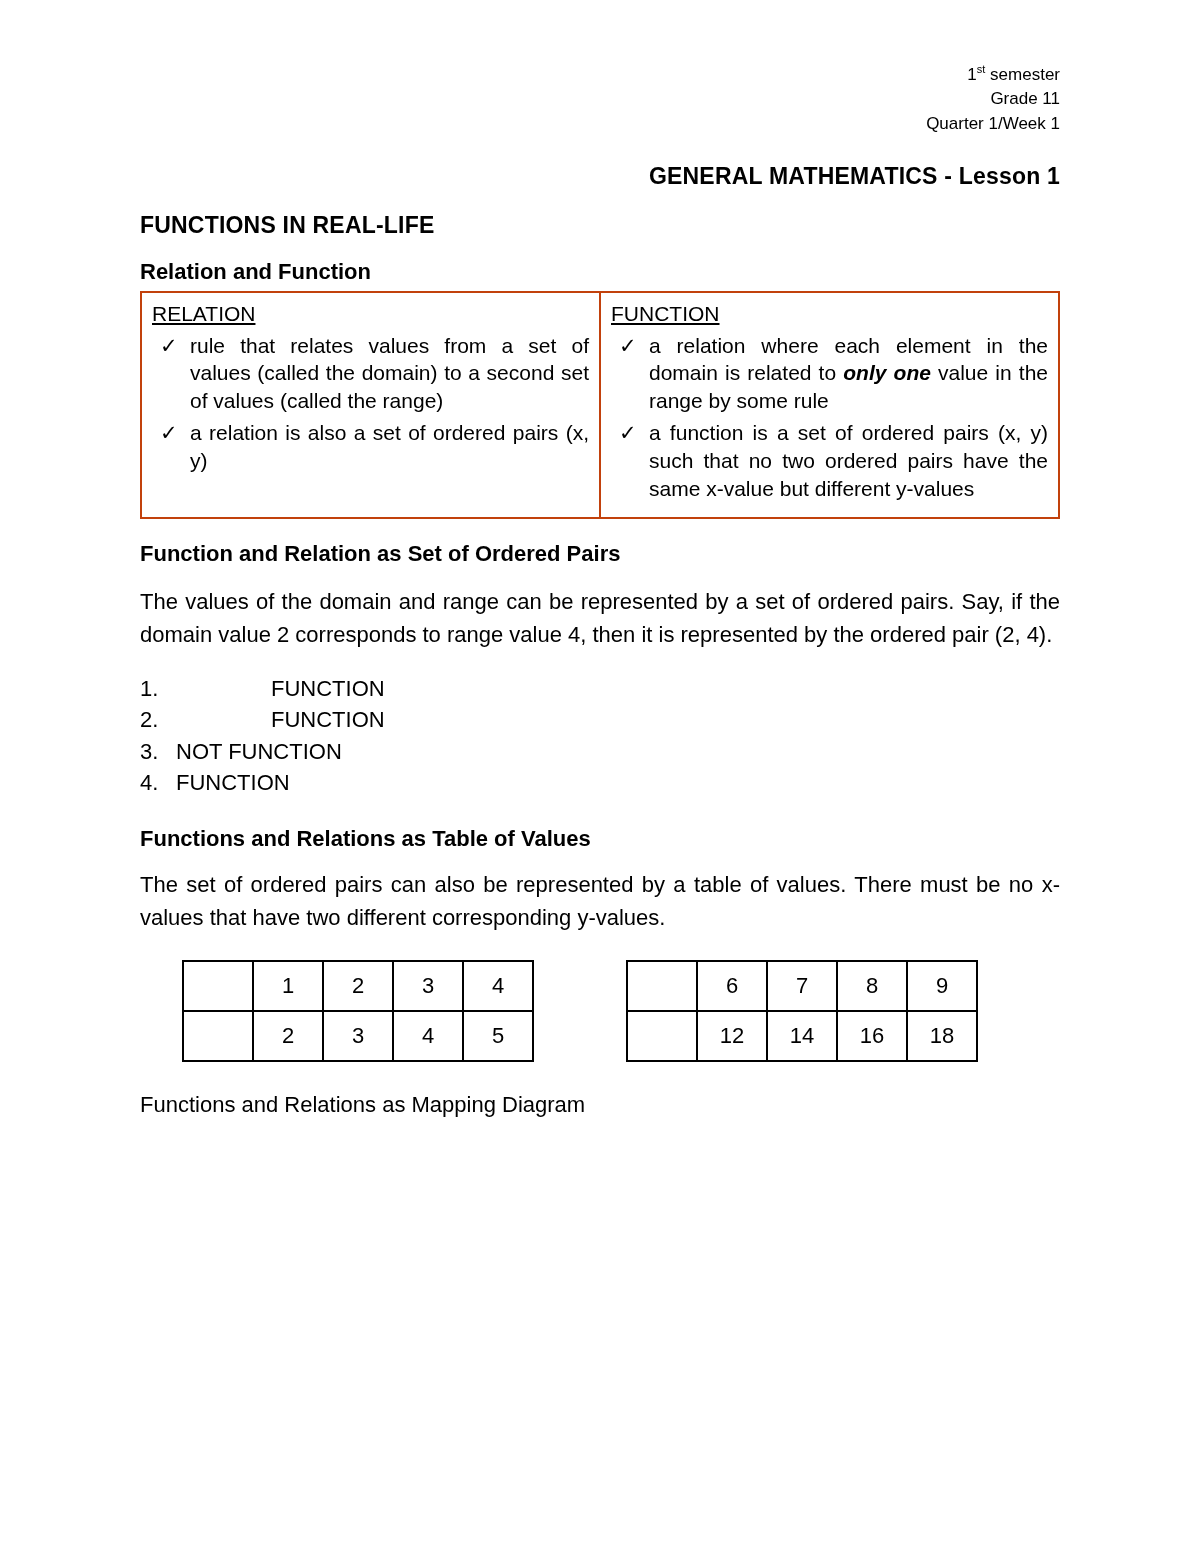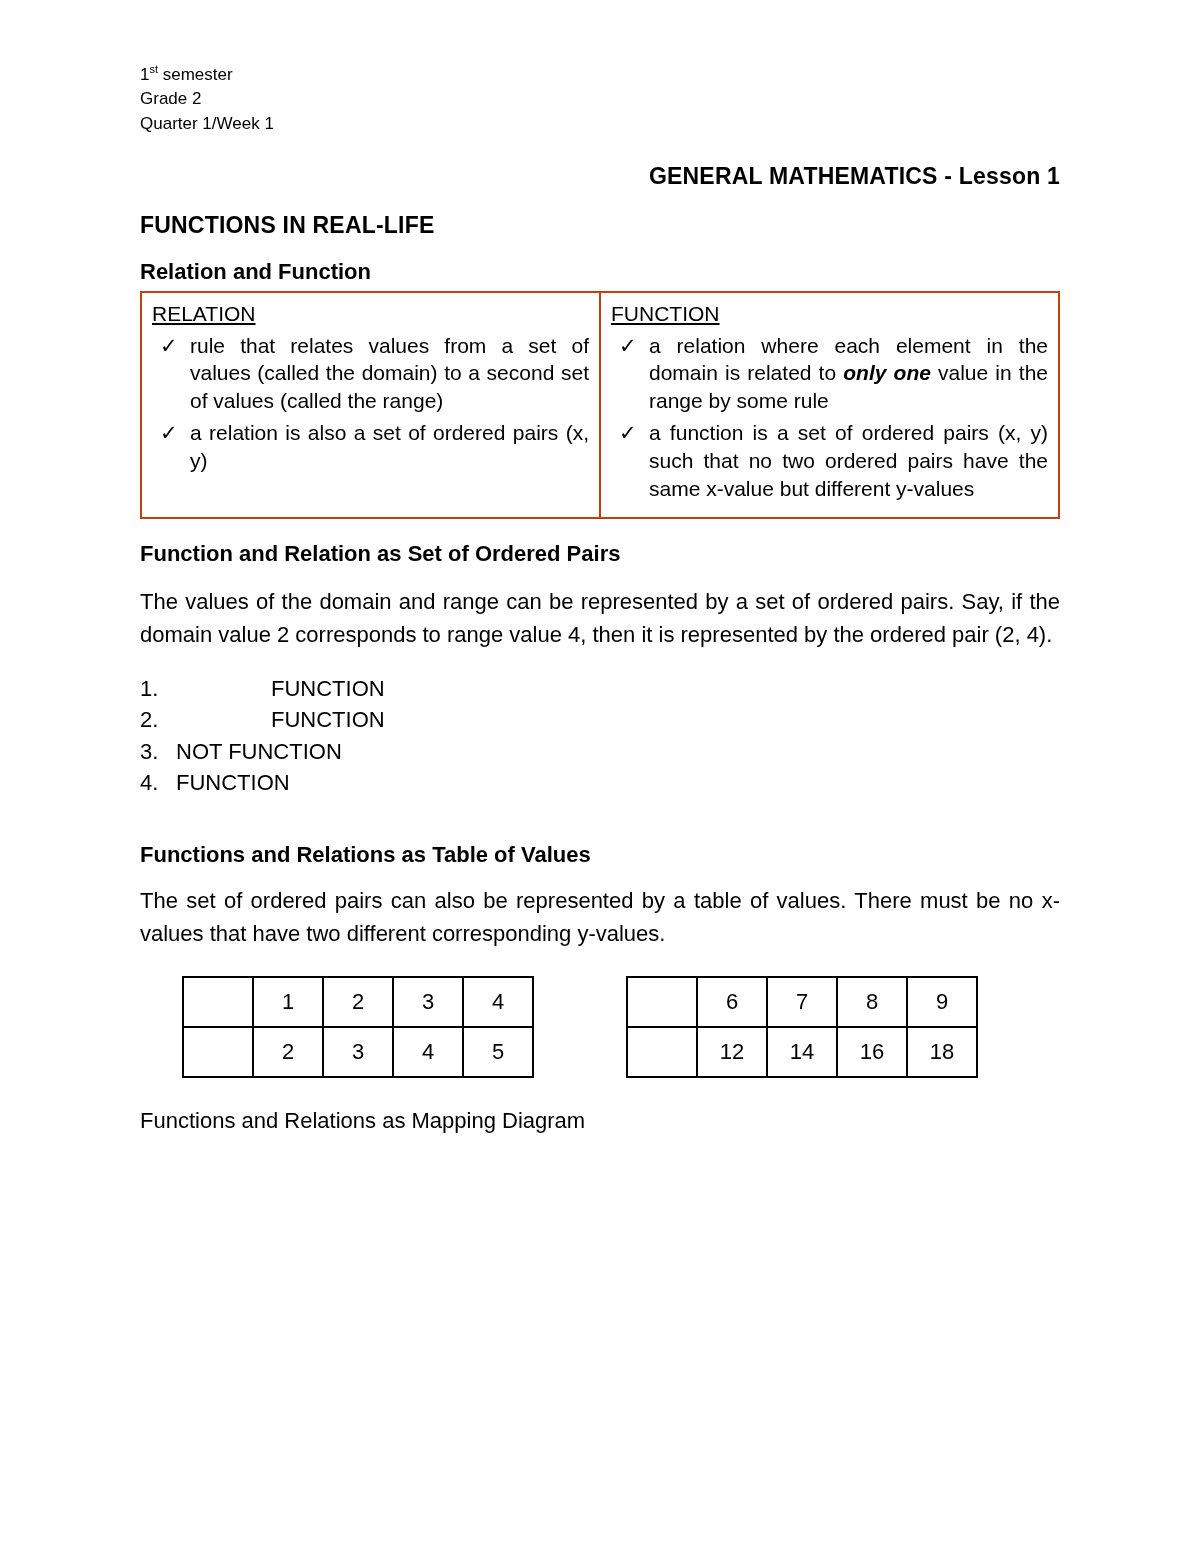--- a/index.html
+++ b/index.html
@@ -16,20 +16,21 @@
   .page {
     width: 1200px;
     min-height: 1553px;
     box-sizing: border-box;
     padding: 62px 140px 40px 140px;
     position: relative;
   }
 
   
   .doc-header {
+    text-align: right;
     font-size: 17px;
     line-height: 1.45;
     margin-bottom: 26px;
   }
   .doc-header .line { display: block; }
   .doc-header sup { font-size: 11px; vertical-align: super; }
 
   
   .title {
     text-align: right;
@@ -43,21 +44,21 @@
     font-size: 23px;
     margin: 0 0 20px 0;
     letter-spacing: 0.2px;
   }
 
   .section-head {
     font-weight: bold;
     font-size: 22px;
     margin: 0 0 6px 0;
   }
-  .section-head.spaced-top { margin-top: 44px; }
+  .section-head.spaced-top { margin-top: 28px; }
 
   
   table.cmp {
     border-collapse: collapse;
     width: 100%;
     table-layout: fixed;
     margin-bottom: 22px;
   }
   table.cmp td {
     border: 2px solid #c2410c;
@@ -144,21 +145,21 @@
     margin-top: 30px;
   }
 </style>
 </head>
 <body>
 
 <div class="page">
 
   <div class="doc-header">
     <span class="line"><span>1</span><sup>st</sup><span> semester</span></span>
-    <span class="line">Grade 2</span>
+    <span class="line">Grade 11</span>
     <span class="line">Quarter 1/Week 1</span>
   </div>
 
   <h1 class="title">GENERAL MATHEMATICS - Lesson 1</h1>
   <h2 class="subtitle">FUNCTIONS IN REAL-LIFE</h2>
 
   <div class="section-head">Relation and Function</div>
 
   <table class="cmp">
     <tbody>

